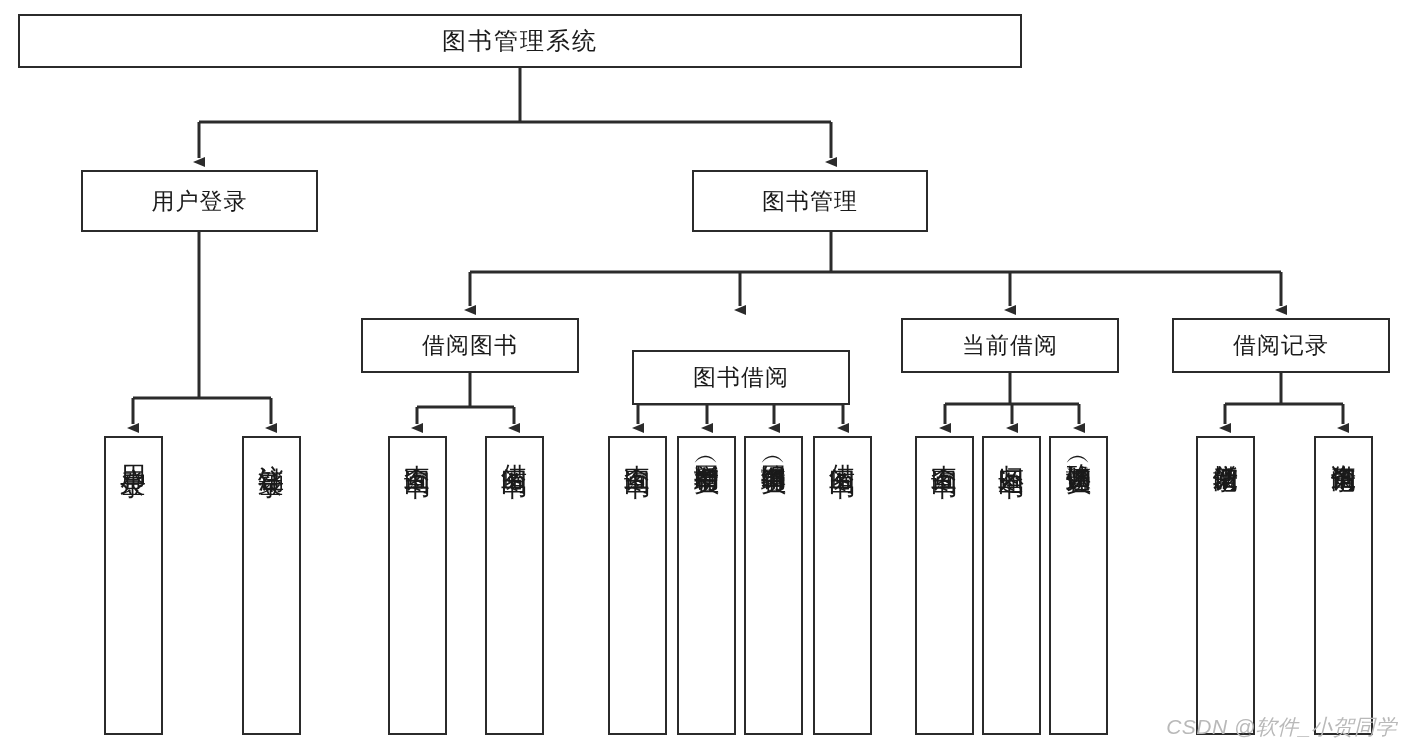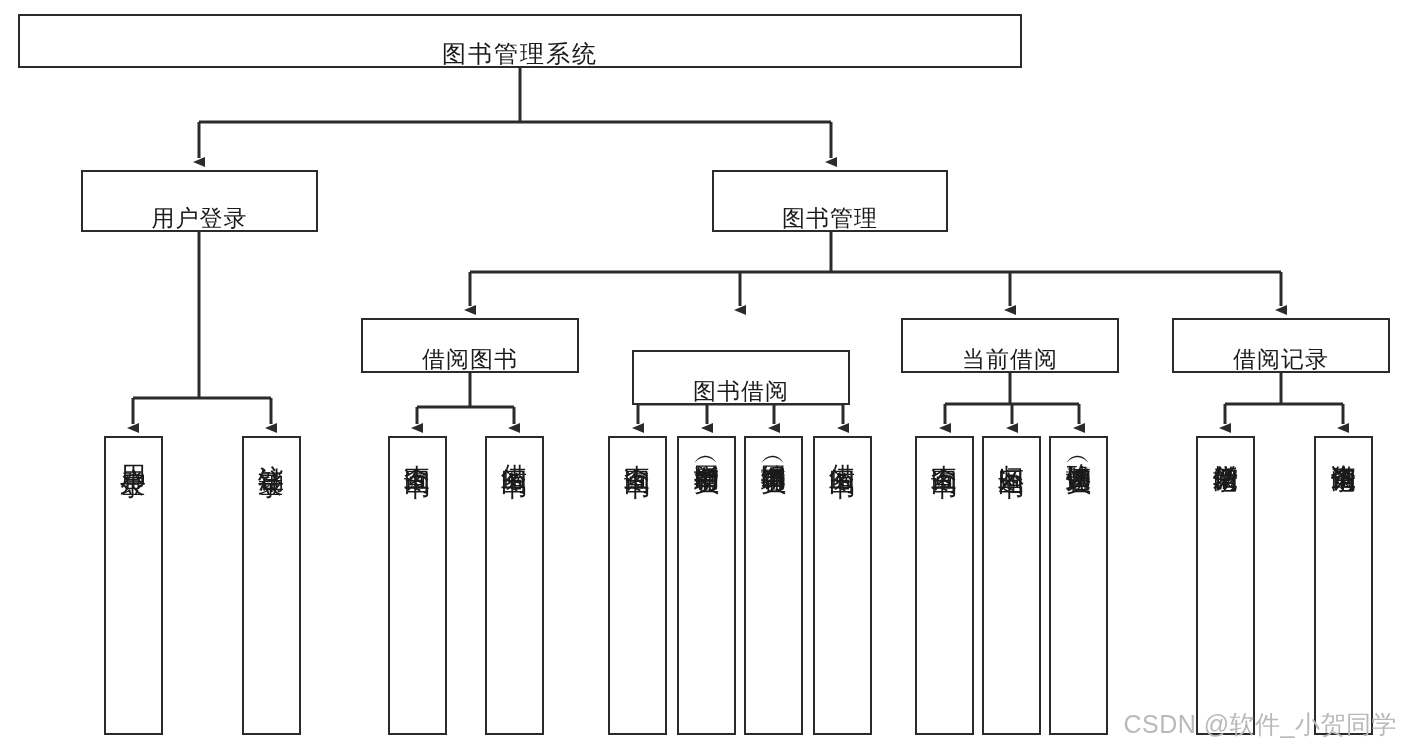--- a/index.html
+++ b/index.html
@@ -24,21 +24,21 @@
     width: 1405px;
     height: 747px;
     pointer-events: none;
   }
   .node {
     position: absolute;
     box-sizing: border-box;
     background: #ffffff;
     border: 2px solid #2b2b2b;
     display: flex;
-    align-items: flex-end;
+    align-items: center;
     justify-content: center;
     color: #1a1a1a;
   }
   .node .lbl {
     display: block;
     text-align: center;
     line-height: 1.05;
   }
   
   .node.horiz .lbl {
@@ -66,25 +66,26 @@
     padding-top: 4px;
   }
   .node.vert.tall .lbl {
     font-size: 25px;
     letter-spacing: 1px;
   }
   .watermark {
     position: absolute;
     right: 8px;
     bottom: 6px;
-    font-size: 25px;
+    font-size: 21px;
     color: #b9b9b9;
     letter-spacing: 0.5px;
     white-space: nowrap;
     user-select: none;
+    font-style: italic;
   }
 </style>
 </head>
 <body>
 
 <div id="canvas">
 
   <svg class="wires" viewBox="0 0 1405 747">
     <defs>
       <marker id="arrow" markerWidth="10" markerHeight="12" refX="1" refY="6" orient="auto" markerUnits="userSpaceOnUse">
@@ -136,21 +137,21 @@
     </g>
   </svg>
 
   <div class="node horiz root" style="left:18px; top:14px; width:1004px; height:54px;">
     <span class="lbl">图书管理系统</span>
   </div>
 
   <div class="node horiz" style="left:81px; top:170px; width:237px; height:62px;">
     <span class="lbl">用户登录</span>
   </div>
-  <div class="node horiz" style="left:712px; top:170px; width:236px; height:62px;">
+  <div class="node horiz" style="left:692px; top:170px; width:236px; height:62px;">
     <span class="lbl">图书管理</span>
   </div>
 
   <div class="node horiz" style="left:361px; top:318px; width:218px; height:55px;">
     <span class="lbl">借阅图书</span>
   </div>
   <div class="node horiz" style="left:632px; top:318px; width:218px; height:55px;margin-top:32px;">
     <span class="lbl">图书借阅</span>
   </div>
   <div class="node horiz" style="left:1172px; top:318px; width:218px; height:55px;">

